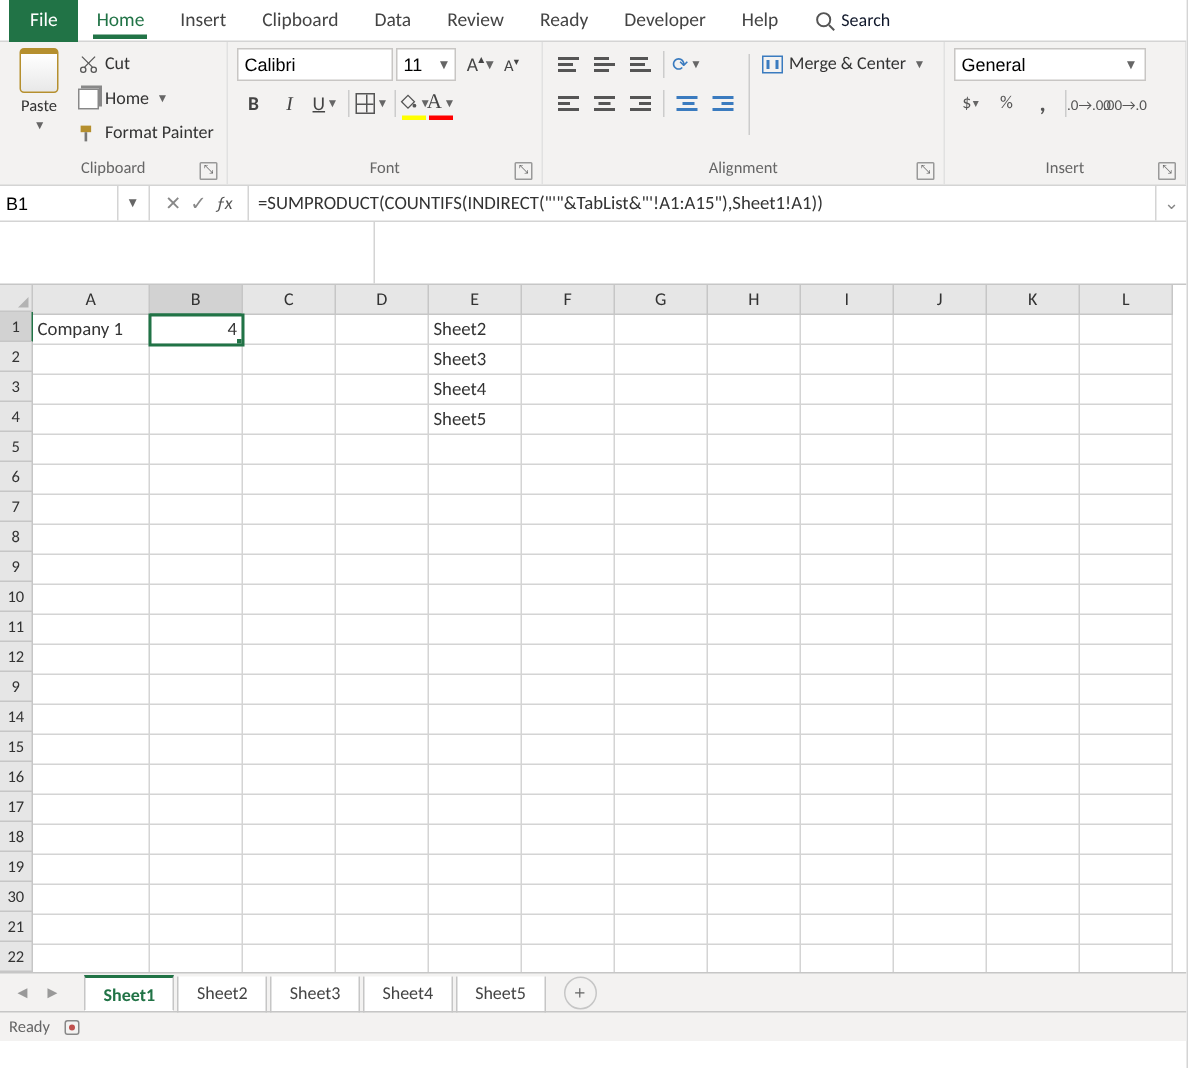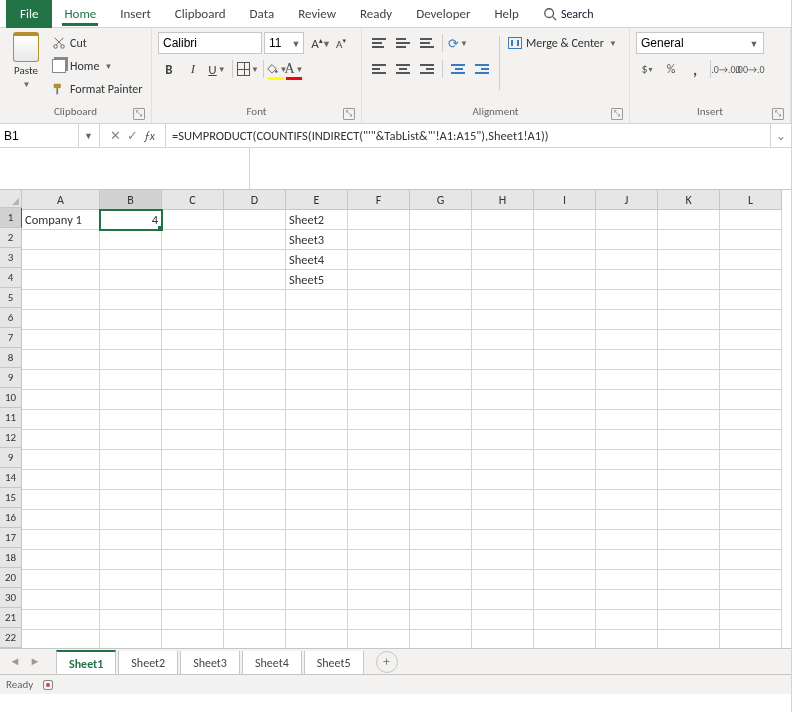--- a/index.html
+++ b/index.html
@@ -437,21 +437,21 @@
       <div class="row-h">9</div>
       <div class="row-h">10</div>
       <div class="row-h">11</div>
       <div class="row-h">12</div>
       <div class="row-h">9</div>
       <div class="row-h">14</div>
       <div class="row-h">15</div>
       <div class="row-h">16</div>
       <div class="row-h">17</div>
       <div class="row-h">18</div>
-      <div class="row-h">20</div>
+      <div class="row-h">19</div>
       <div class="row-h">30</div>
       <div class="row-h">21</div>
       <div class="row-h">22</div>
     </div>
   <div class="grid-body">
     <div class="col-headers">
 
     <div class="col-h" style="width: 78px;">A</div>
         <div class="col-h selA" style="width: 62px;">B</div>
         <div class="col-h" style="width: 62px;">C</div>

